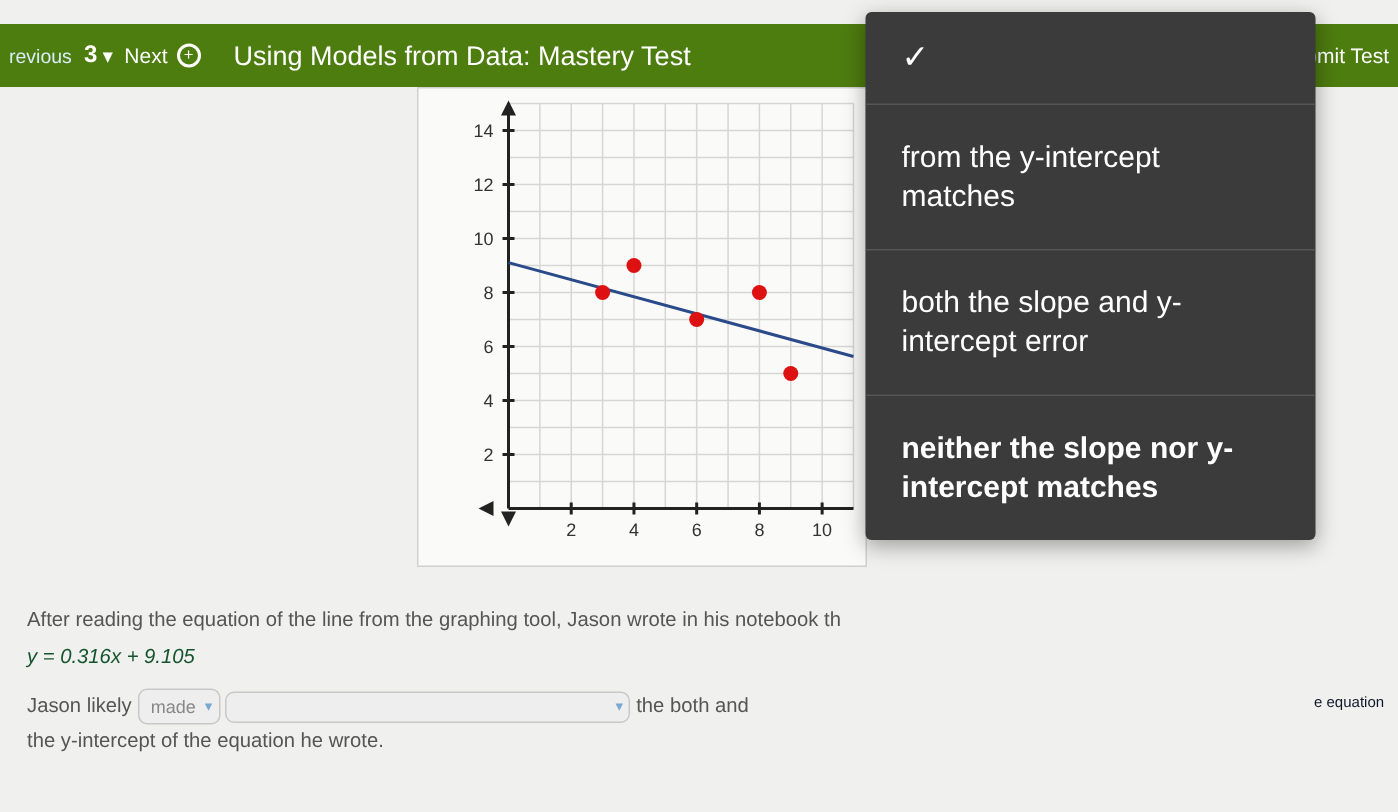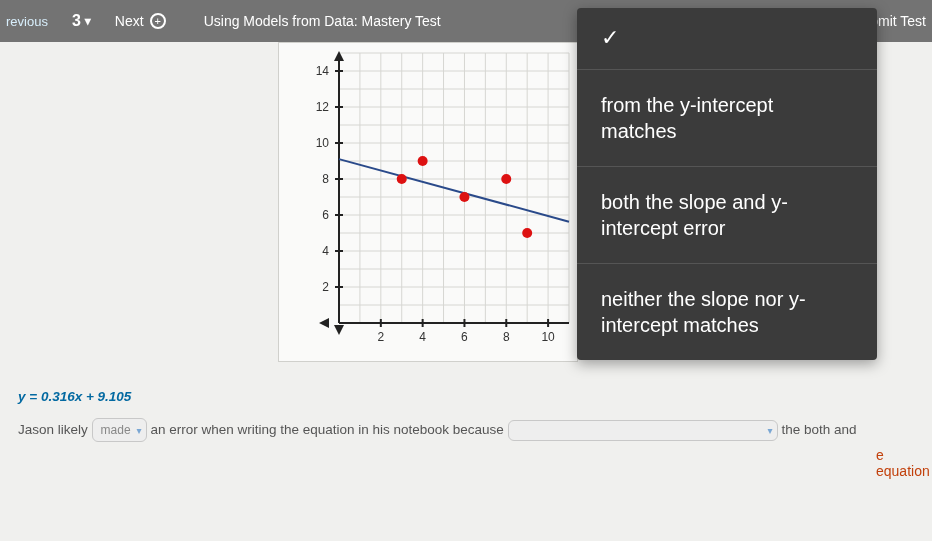--- a/index.html
+++ b/index.html
@@ -5,41 +5,42 @@
   * { box-sizing: border-box; margin: 0; padding: 0; }
   body {
     font-family: Arial, Helvetica, sans-serif;
     background: #f0f0ee;
     width: 932px;
     height: 541px;
     overflow: hidden;
     position: relative;
   }
   .topbar {
-    background: #737373;
+    background: #4d7c0f;
     height: 42px;
     display: flex;
     align-items: center;
     color: #fff;
     padding: 0 6px;
-    gap: 24px;
+    gap: 8px;
     font-size: 14px;
+    margin-top: 16px;
   }
   .topbar .prev { color: #d8eefb; font-size: 13px; }
   .topbar .count-chip {
     display: flex; align-items: center; gap: 4px;
     color: #fff; font-weight: bold; font-size: 16px;
   }
   .topbar .next { display: flex; align-items: center; gap: 6px; font-size: 14px; text-align: center; }
   .topbar .plus-circ {
     width: 16px; height: 16px; border-radius: 50%;
     border: 2px solid #fff; display: flex; align-items: center; justify-content: center;
     font-size: 11px; line-height: 1;
   }
-  .topbar .title { font-size: 14px; margin-left: 14px; }
+  .topbar .title { font-size: 18px; margin-left: 14px; }
   .topbar .spacer { flex: 1; }
   .topbar .submit { display:flex; align-items:center; gap:6px; font-size:14px; color:#fff; }
   .check-circ {
     width: 18px; height: 18px; border-radius: 50%;
     border: 2px solid #fff; display: flex; align-items: center; justify-content: center;
     color: #fff; font-size: 11px;
   }
 
   .content {
     position: relative;
@@ -54,21 +55,21 @@
     width: 300px; height: 320px;
   }
   .graph-wrap svg { display:block; }
 
   .body-text {
     margin-top: 24px;
     font-size: 13.5px;
     color: #555;
     line-height: 1.7;
   }
-  .body-text .line2 { margin-top: 2px; font-style: italic; color:#0369a1;font-weight:bold; }
+  .body-text .line2 { margin-top: 2px; font-style: italic; color:#14532d; }
   .body-text .para2 { margin-top: 9px; }
   .dropdown-pill {
     display: inline-flex;
     align-items: center;
     background: #eeeeee;
     border: 1px solid #c8c8c8;
     border-radius: 6px;
     padding: 1px 4px 1px 8px;
     font-size: 12px;
     color: #888;
@@ -92,32 +93,32 @@
     color: #fff;
     overflow: hidden;
   }
   .menu .menu-item {
     padding: 22px 24px;
     border-bottom: 1px solid #555;
     font-size: 20px;
     line-height: 1.3;
     cursor: pointer;
   }
-  .menu .menu-item:last-child { border-bottom: none; }
+  .menu .menu-item:last-child { border-bottom: none; font-weight: bold; }
   .menu .menu-item.selected {
     padding: 16px 24px;
   }
   .menu .check { font-size: 22px; color: #fff; }
 
   .eq-frag {
     position: absolute;
     left: 876px;
     top: 405px;
-    font-size: 14px;
-    color: #c2410c;
+    font-size: 10px;
+    color: #0f172a;
   }
 </style>
 </head>
 <body>
 
 <div class="topbar">
   <span class="prev">revious</span>
   <span class="count-chip">
     <span>3</span>
     <span style="font-size:12px;">▾</span>
@@ -196,33 +197,36 @@
         <line x1="60" y1="116.11000000000001" x2="290" y2="178.678" stroke="#2a4a8a" stroke-width="2"></line>
         <circle cx="122.72727272727272" cy="136" r="5" fill="#d11"></circle>
         <circle cx="143.63636363636363" cy="118" r="5" fill="#d11"></circle>
         <circle cx="185.45454545454544" cy="154" r="5" fill="#d11"></circle>
         <circle cx="227.27272727272728" cy="136" r="5" fill="#d11"></circle>
         <circle cx="248.1818181818182" cy="190" r="5" fill="#d11"></circle>
       </svg>
   </div>
 
   <div class="body-text">
+    <div>
+      <span>After reading the equation of the line from the graphing tool, Jason wrote in his notebook th</span>
+    </div>
     <div class="line2">y = 0.316x + 9.105</div>
     <div class="para2">
       <span>Jason likely</span>
       <span class="dropdown-pill">
         <span>made</span>
         <span class="caret">▾</span>
       </span>
-      <span>an error when writing the equation in his notebook because</span>
       <span class="dropdown-pill wide">
         <span class="caret">▾</span>
       </span>
       <span>the both and</span>
     </div>
+    <div>the y-intercept of the equation he wrote.</div>
   </div>
 
   <div class="eq-frag">e equation</div>
 
 </div>
 
 <div class="menu">
   <div class="menu-item selected">
     <span class="check">✓</span>
   </div>

